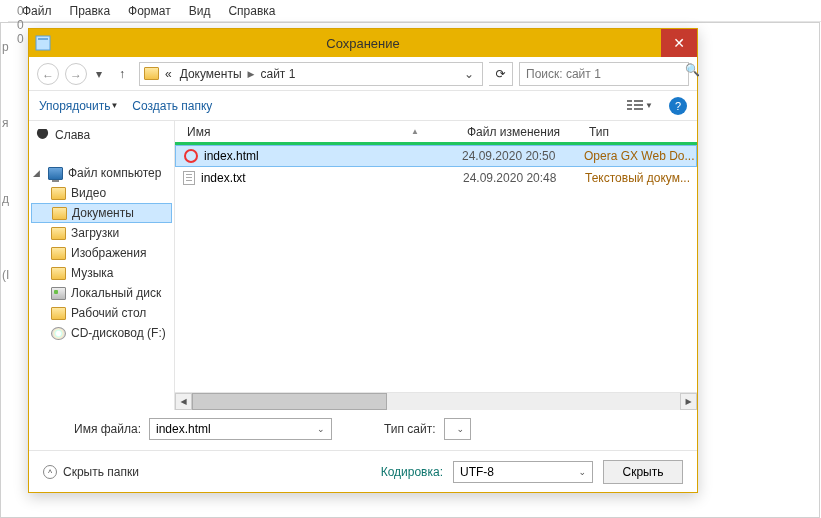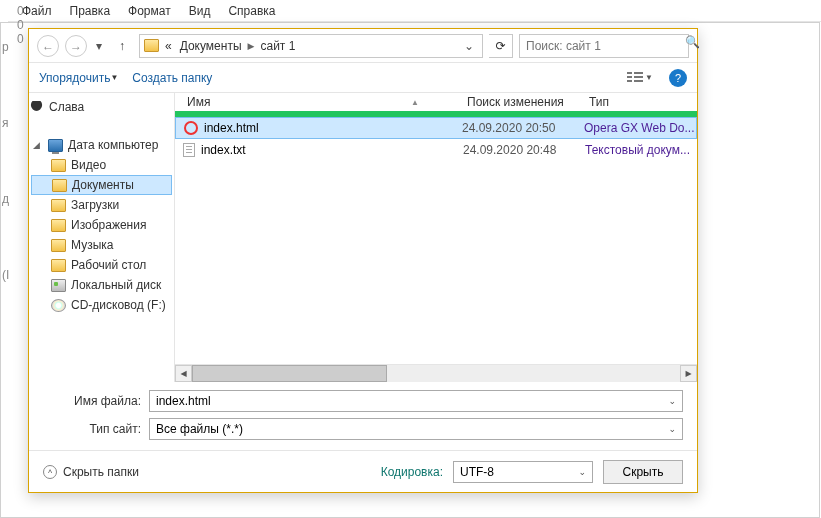--- a/index.html
+++ b/index.html
@@ -31,55 +31,55 @@
 .toolbar .t-left { display: flex; align-items: center; color: #1a5fa0; }
 .toolbar .t-left .dd { font-size: 8px; color: #333; }
 .toolbar .t-link { color: #1a5fa0; }
 .toolbar .t-right { margin-left: auto; display: flex; align-items: center; gap: 16px; }
 .toolbar .viewbtn { display: flex; align-items: center; gap: 2px; color: #555; }
 .toolbar .helpbtn { width: 18px; height: 18px; border-radius: 50%; background: #1979ca; color: #fff; display: flex; align-items: center; justify-content: center; font-size: 11px; }
 
 .body { flex: 1; display: flex; min-height: 0; }
 .sidebar { width: 146px; border-right: 1px solid #e5e5e5; overflow: hidden; padding: 4px 0; }
 .sidebar .item { display: flex; align-items: center; gap: 5px; height: 20px; padding-left: 22px; color: #333; white-space: nowrap; overflow: hidden; }
-.sidebar .item.top { padding-left: 0; }
+.sidebar .item.top { padding-left: 6px; }
 .sidebar .item.root { padding-left: 4px; font-weight: normal; }
 .sidebar .item.sel { background: #cde8ff; border: 1px solid #7abdf2; margin: 0 2px; padding-left: 20px; }
 .ico { width: 15px; height: 13px; display: inline-block; flex-shrink: 0; }
 .ico-user { background: #333; clip-path: circle(40% at 50% 35%); position: relative; }
 .ico-user::after { content:""; position:absolute; left:1px; right:1px; bottom:-2px; height:7px; background:#333; border-radius:4px 4px 0 0; }
 .ico-pc { background: linear-gradient(#6aa5dc,#2a6fae); border:1px solid #255f95; border-radius:1px; position:relative; }
 .ico-pc::after{content:"";position:absolute;left:3px;right:3px;bottom:-3px;height:2px;background:#888;}
 .ico-folder { background: linear-gradient(#ffe8a0,#f3c34b); border:1px solid #c9972c; border-radius:1px; }
 .ico-drive { background: linear-gradient(#eee,#bbb); border:1px solid #888; border-radius:1px; position:relative; }
 .ico-drive::after{content:"";position:absolute;left:2px;top:2px;width:4px;height:4px;background:#6cc04a;border-radius:1px;}
 .ico-cd { background: radial-gradient(circle,#fff 25%,#cfe 40%,#fec 55%,#ddd 70%); border:1px solid #999; border-radius:50%; }
 
 .filelist { flex: 1; display: flex; flex-direction: column; min-width: 0; }
-.flhdr { height: 24px; display: flex; align-items: center; border-bottom: 6px solid #22c55e; padding-left: 8px; }
+.flhdr { height: 24px; display: flex; align-items: center; border-bottom: 3px solid #22c55e; padding-left: 8px; }
 .flhdr .col { color: #333; padding: 0 4px; }
 .col-name { flex: 1; display: flex; align-items: center; gap: 6px; }
 .col-name .sorticon { color: #888; font-size: 8px; }
 .col-date { width: 122px; }
 .col-type { width: 112px; }
 .flrow { height: 22px; display: flex; align-items: center; padding-left: 8px; }
 .flrow.sel { background: #cde8ff; border: 1px solid #7abdf2; margin: 0; }
 .flrow .rname { flex: 1; display: flex; align-items: center; gap: 6px; white-space: nowrap; overflow:hidden; }
 .flrow .rdate { width: 122px; color: #555; }
-.flrow .rtype { width: 112px; color: #4c1d95; white-space: nowrap; overflow: hidden; text-overflow: ellipsis; }
+.flrow .rtype { width: 112px; color: #a16207; white-space: nowrap; overflow: hidden; text-overflow: ellipsis; }
 .ico-opera { width:14px; height:14px; border:2px solid #e33; border-radius:50%; display:inline-block; position:relative; }
 .ico-txt { width:12px; height:14px; background:#fff; border:1px solid #aaa; display:inline-block; position:relative; }
 .ico-txt::before{content:"";position:absolute;left:2px;top:2px;right:2px;height:1px;background:#aaa;box-shadow:0 3px 0 #aaa,0 6px 0 #aaa;}
 
 .hscroll { height: 18px; background: #f0f0f0; border-top:1px solid #e5e5e5; display:flex; align-items:center; }
 .hscroll .sbtn { width:17px; height:17px; background:#f0f0f0; border:1px solid #ccc; color:#555; display:flex;align-items:center;justify-content:center;font-size:8px; }
 .hscroll .strack { flex:1; height:17px; background:#eee; position:relative; }
 .hscroll .sthumb { position:absolute; left:0; top:0; bottom:0; width:40%; background:#cdcdcd; border:1px solid #aaa; }
 
-.bottom { padding: 8px 14px 10px 14px; display:flex; flex-direction:column; gap:6px; }
+.bottom { padding: 8px 14px 10px 14px; display:flex; flex-direction:row; gap:6px; }
 .brow { display:flex; align-items:center; gap:8px; }
 .brow .blabel { width: 98px; text-align: right; color:#333; }
 .brow .bfield { flex:1; height:22px; border:1px solid #aaa; background:#fff; display:flex; align-items:center; padding:0 6px; }
 .brow .bfield input { border:none; outline:none; flex:1; }
 .brow .bfield .dd { color:#555; font-size:9px; padding-left:6px; }
 
 .footer { height: 42px; border-top:1px solid #e5e5e5; display:flex; align-items:center; padding:0 14px; gap:10px; }
 .footer .hidebtn { display:flex; align-items:center; gap:6px; color:#333; }
 .footer .hideicon { width:14px; height:14px; border:1px solid #888; border-radius:50%; display:flex;align-items:center;justify-content:center;font-size:8px;color:#555; }
 .footer .spacer { flex:1; }
@@ -105,20 +105,28 @@
 <div class="bg-editor"></div>
 <div class="bg-left">
   <span>р</span>
   <span>я</span>
   <span>д</span>
   <span>(I</span>
   <span style="position:absolute;top:-36px;left:17px;">0 0 0</span>
 </div>
 
 <div class="dialog">
+  <div class="titlebar">
+    <span class="tb-icon"><svg width="16" height="16">
+          <rect x="1" y="1" width="14" height="14" fill="#bfe3ff" stroke="#5aa0d8"></rect>
+          <rect x="3" y="3" width="10" height="2" fill="#6aa9dd"></rect>
+        </svg></span>
+    <span class="tb-title">Сохранение</span>
+    <span class="tb-close">✕</span>
+  </div>
 
   <div class="navrow">
     <span class="navbtn">←</span>
     <span class="navbtn">→</span>
     <span class="navdd">▾</span>
     <span class="upbtn">↑</span>
     <div class="addrbar">
       <span class="ico ico-folder"></span>
       <span class="crumb">«</span>
       <span class="crumb">Документы</span>
@@ -158,63 +166,63 @@
   <div class="body">
     <div class="sidebar">
       <div class="item top">
           <span class="ico ico-user"></span>
           <span>Слава</span>
         </div>
       <div style="height:18px"></div>
       <div class="item root">
           <span style="width:10px;font-size:9px;color:#666;">◢</span>
           <span class="ico ico-pc"></span>
-          <span>Дата компьютер</span>
+          <span>Файл компьютер</span>
         </div>
       <div class="item">
           <span class="ico ico-folder"></span>
           <span>Видео</span>
         </div>
       <div class="item sel">
           <span class="ico ico-folder"></span>
           <span>Документы</span>
         </div>
       <div class="item">
           <span class="ico ico-folder"></span>
           <span>Загрузки</span>
         </div>
       <div class="item">
           <span class="ico ico-folder"></span>
           <span>Изображения</span>
         </div>
       <div class="item">
           <span class="ico ico-folder"></span>
           <span>Музыка</span>
-        </div>
-      <div class="item">
-          <span class="ico ico-folder"></span>
-          <span>Рабочий стол</span>
         </div>
       <div class="item">
           <span class="ico ico-drive"></span>
           <span>Локальный диск</span>
+        </div>
+      <div class="item">
+          <span class="ico ico-folder"></span>
+          <span>Рабочий стол</span>
         </div>
       <div class="item">
           <span class="ico ico-cd"></span>
           <span>CD-дисковод (F:)</span>
         </div>
     </div>
 
     <div class="filelist">
       <div class="flhdr">
         <div class="col col-name">
             <span>Имя</span>
             <span class="sorticon" style="margin-left:auto;margin-right:40px;">▲</span>
           </div>
-        <div class="col col-date">Поиск изменения</div>
+        <div class="col col-date">Файл изменения</div>
         <div class="col col-type">Тип</div>
       </div>
       <div class="flrow sel">
         <div class="rname">
             <span class="ico-opera"></span>
             <span>index.html</span>
           </div>
         <div class="rdate">24.09.2020 20:50</div>
         <div class="rtype">Opera GX Web Do...</div>
       </div>
@@ -241,21 +249,20 @@
     <div class="brow">
       <span class="blabel">Имя файла:</span>
       <div class="bfield">
         <input value="index.html" style="">
         <span class="dd">⌄</span>
       </div>
     </div>
     <div class="brow">
       <span class="blabel">Тип сайт:</span>
       <div class="bfield">
-        <span style="flex:1">Все файлы  (*.*)</span>
         <span class="dd">⌄</span>
       </div>
     </div>
   </div>
 
   <div class="footer">
     <div class="hidebtn">
       <span class="hideicon">˄</span>
       <span>Скрыть папки</span>
     </div>

